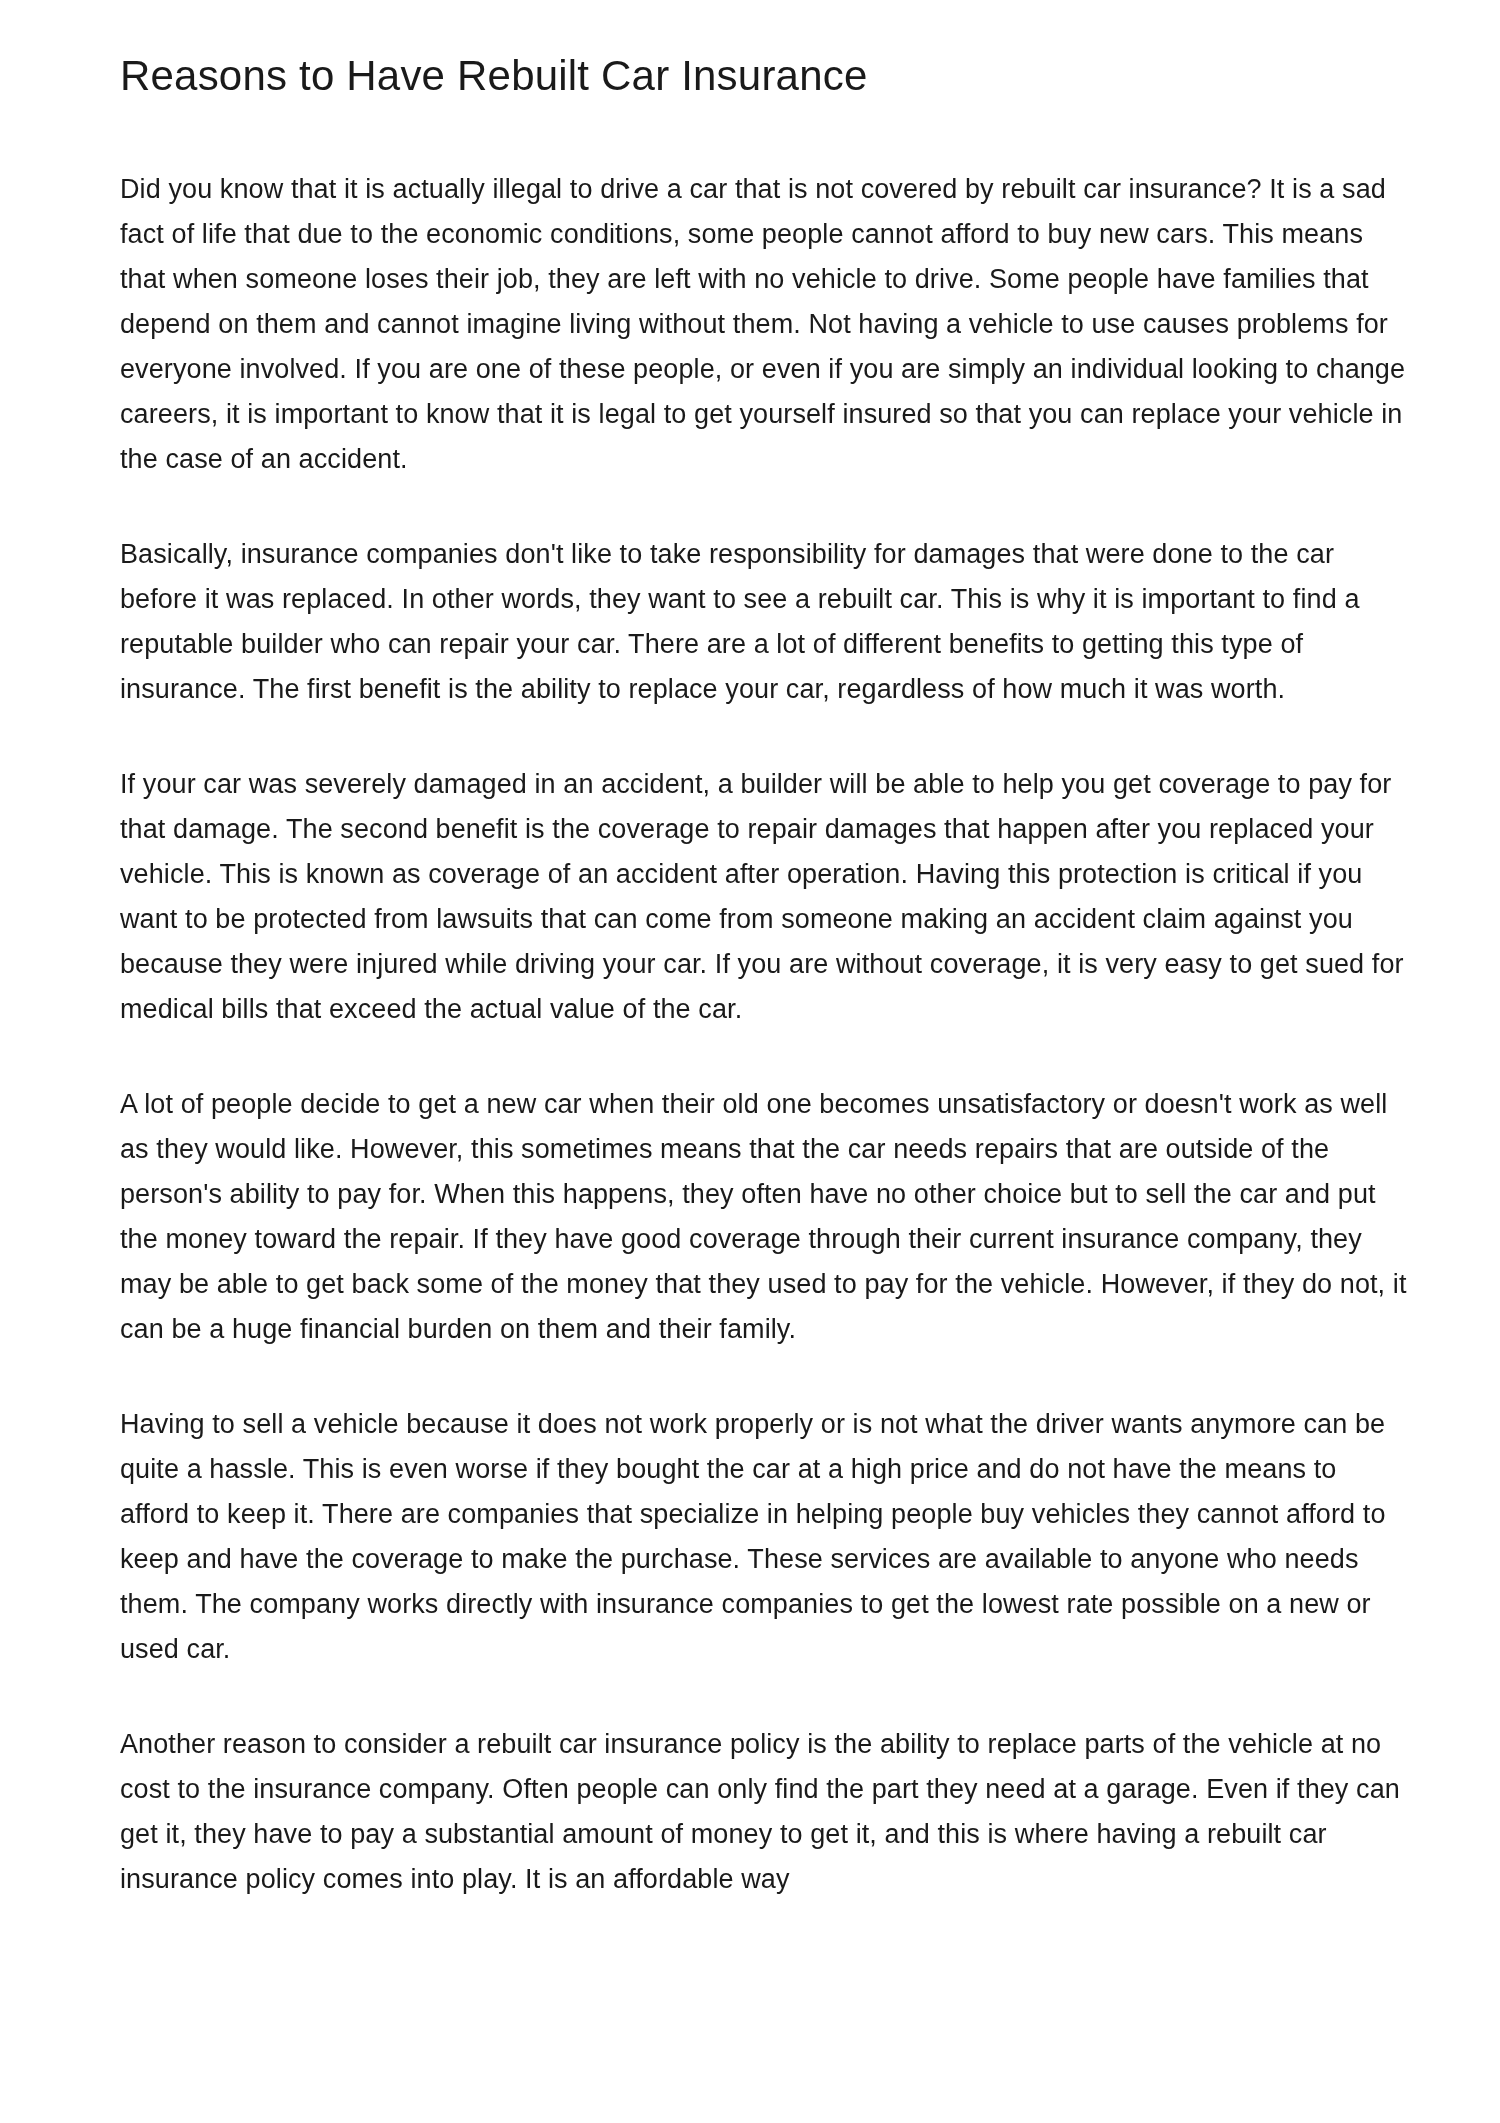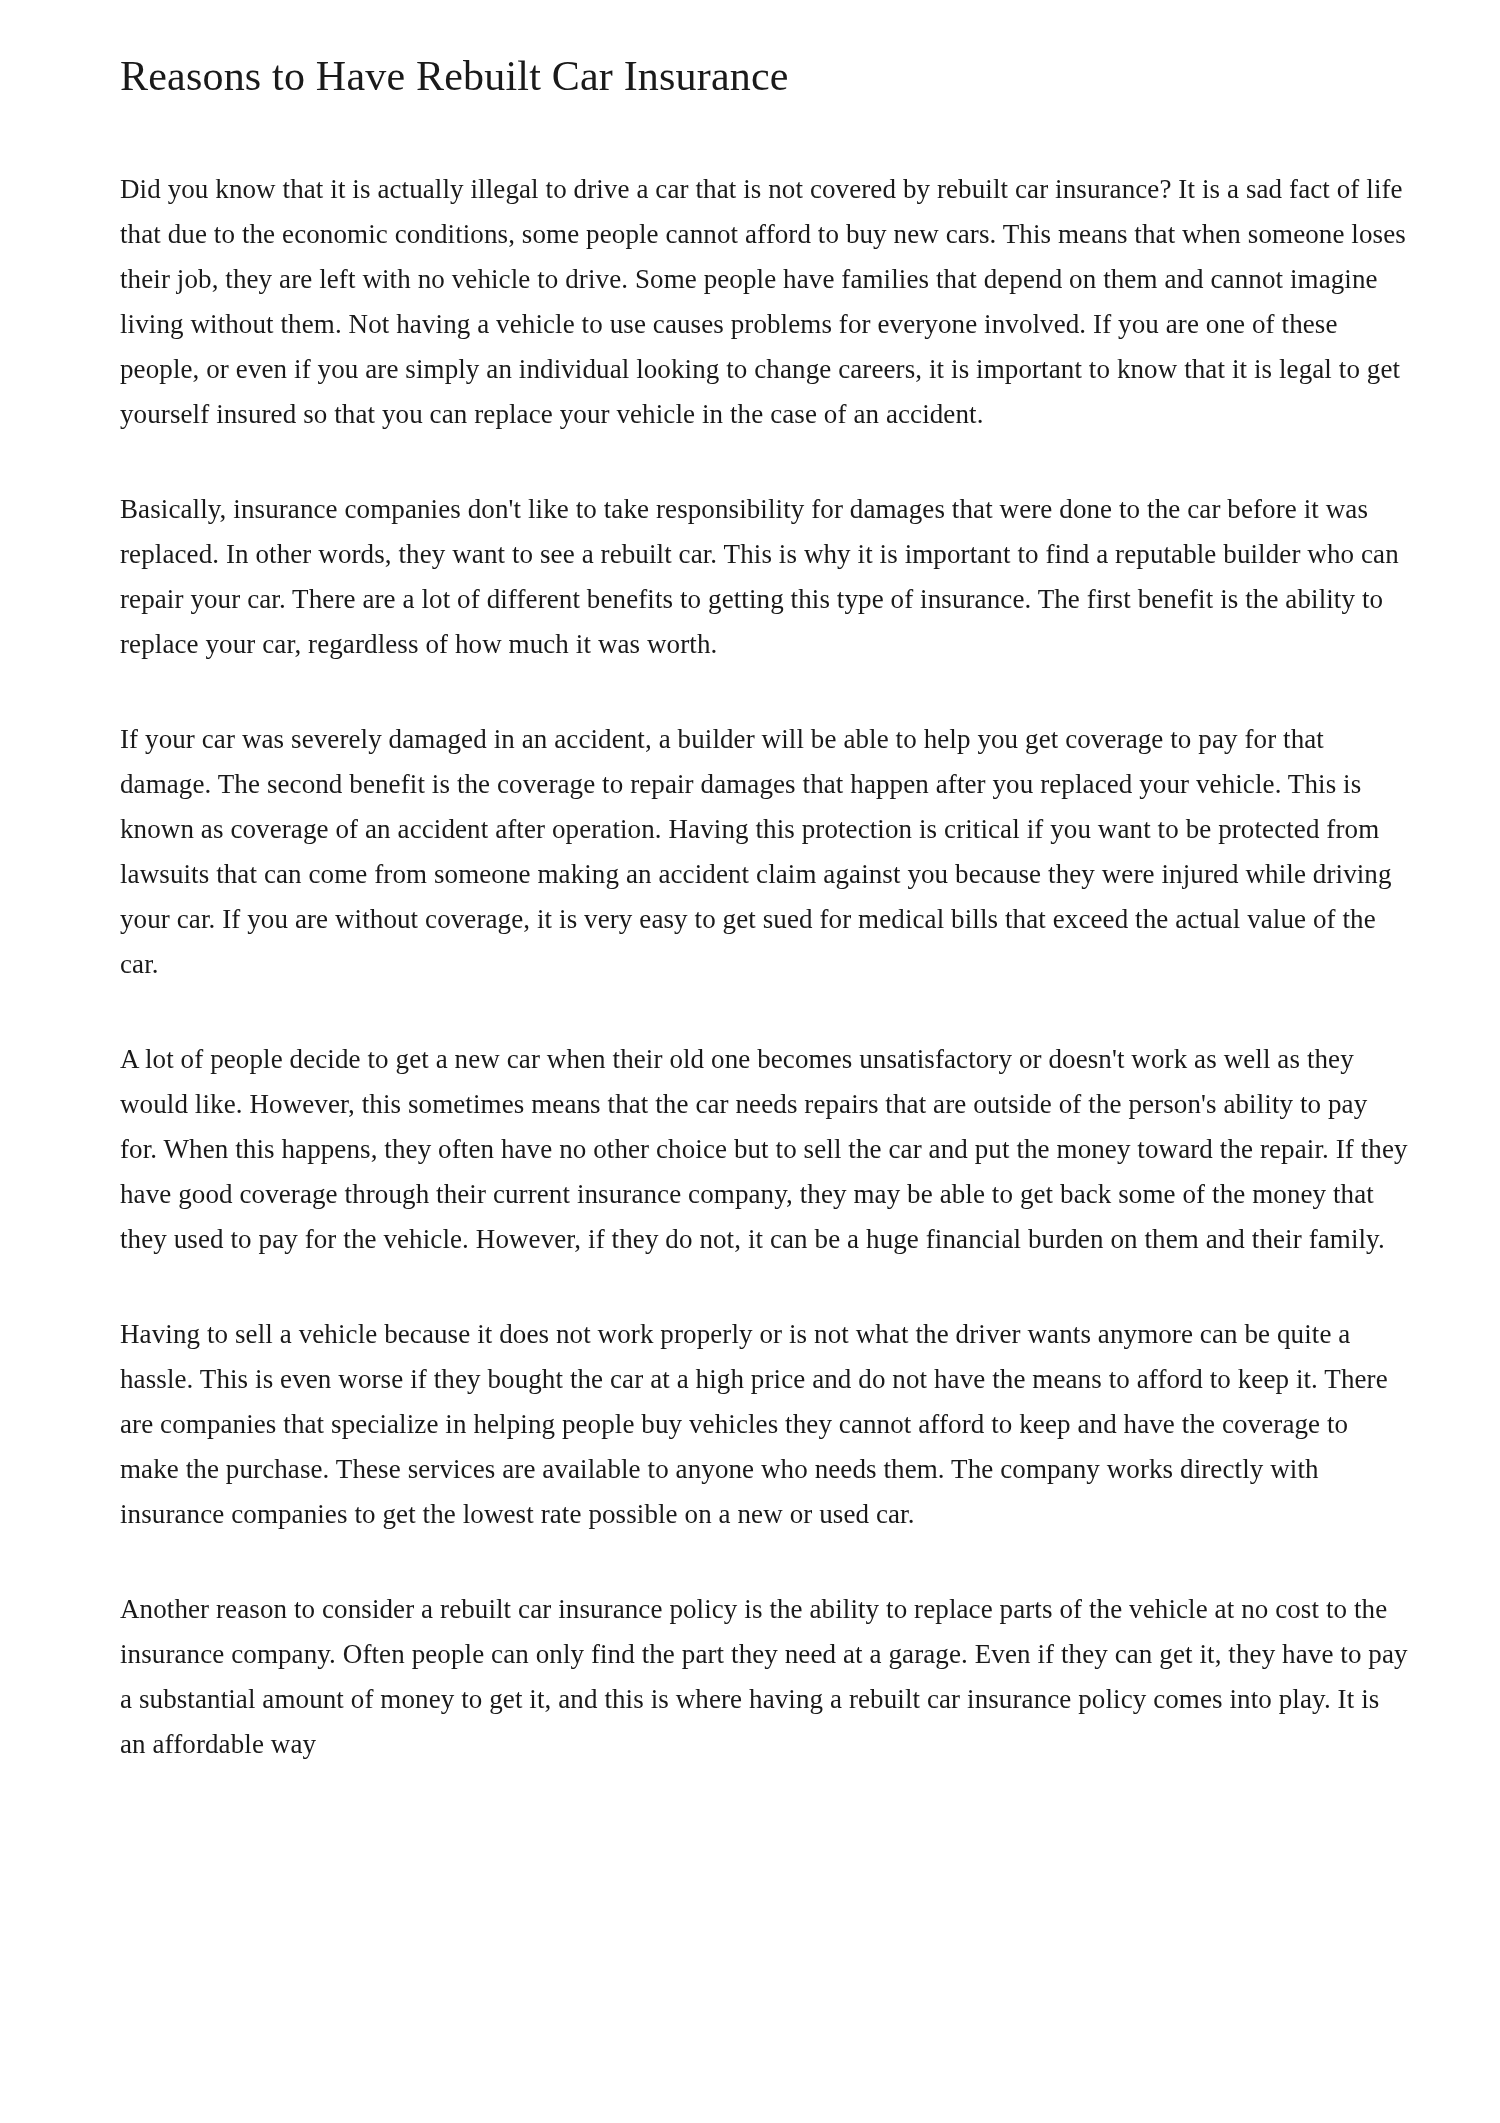--- a/index.html
+++ b/index.html
@@ -7,21 +7,21 @@
     padding: 0;
     background: #ffffff;
   }
   .page {
     position: relative;
     width: 1500px;
     height: 2123px;
     background: #ffffff;
     box-sizing: border-box;
     padding: 50px 52px 0 120px;
-    font-family: Liberation Serif, serif;
+    font-family: Liberation Sans, sans-serif;
     color: #1a1a1a;
     overflow: hidden;
   }
   .article {
     max-width: 1290px;
   }
   h1.doc-title {
     font-size: 42px;
     font-weight: 400;
     line-height: 1.25;

